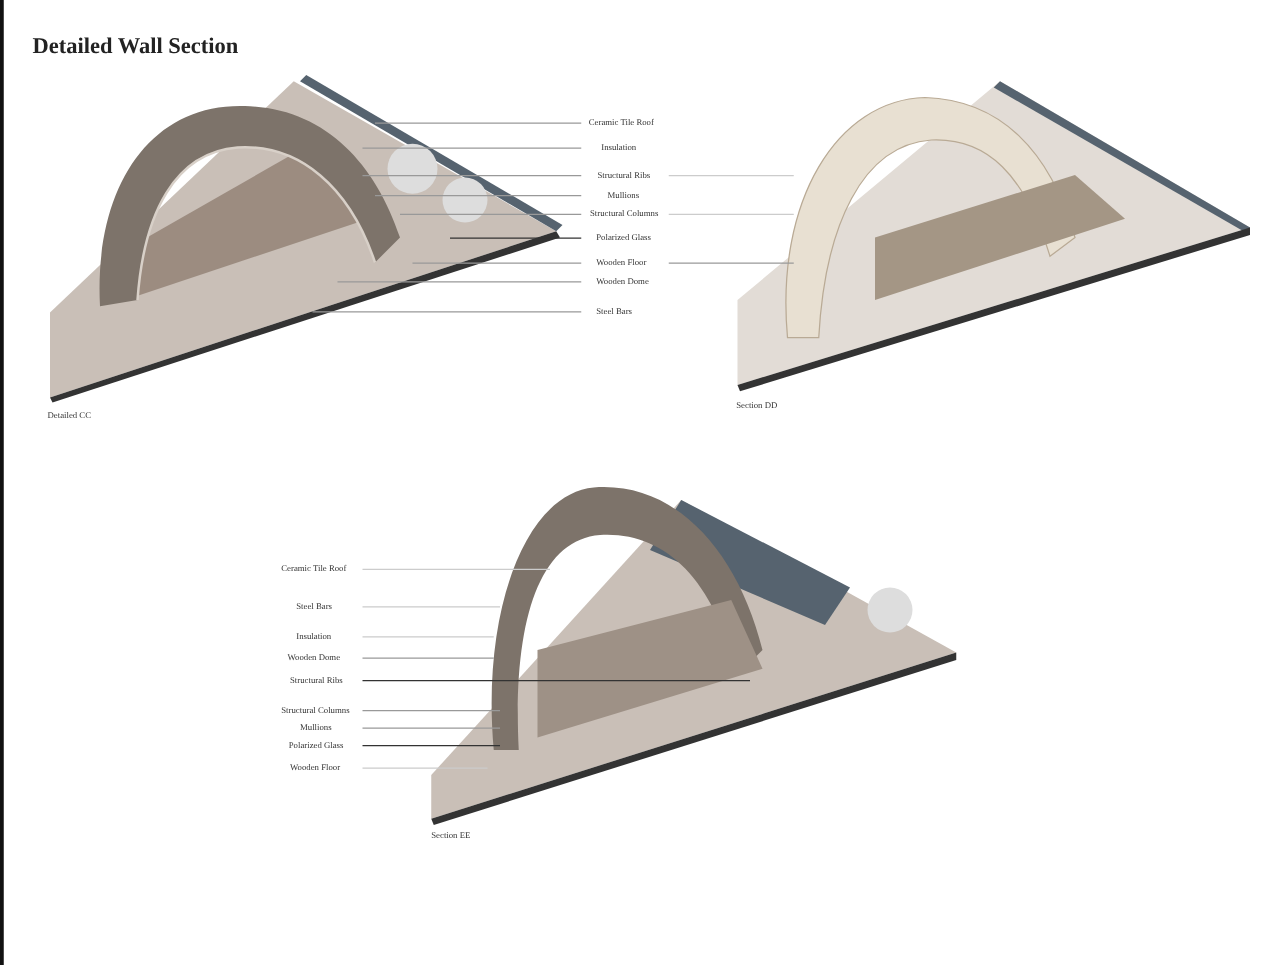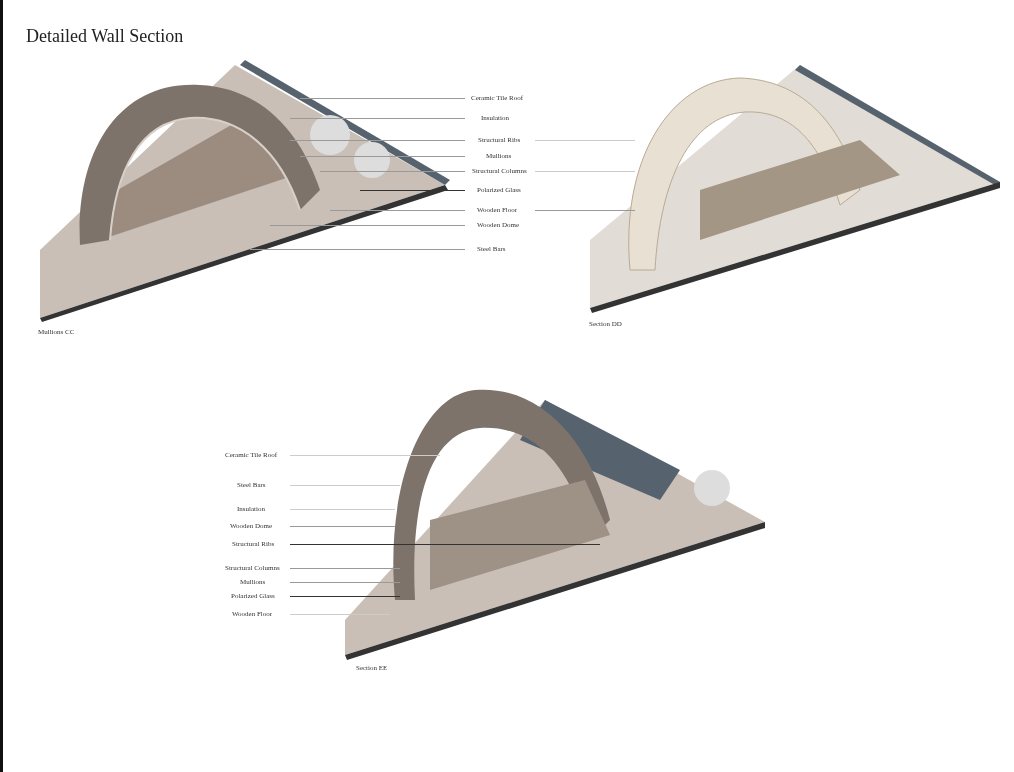--- a/index.html
+++ b/index.html
@@ -1,18 +1,18 @@
 <!DOCTYPE html>
 <html><head>
 <meta charset="utf-8">
 <style>
   html,body{margin:0;padding:0;background:#fff;}
   body{width:1014px;height:772px;position:relative;overflow:hidden;font-family:"Liberation Serif",serif;}
   .leftbar{position:absolute;left:0;top:0;width:3px;height:772px;background:#111;}
-  .title{position:absolute;left:26px;top:26px;font-size:18px;font-weight:normal;color:#222;}
+  .title{position:absolute;left:26px;top:26px;font-size:18px;font-weight:bold;color:#222;}
   .lbl{position:absolute;font-size:7px;color:#333;white-space:nowrap;}
   .ln{position:absolute;height:1px;background:#999;}
   .ln.dark{background:#333;}
   .cap{position:absolute;font-size:7px;color:#333;}
   svg{position:absolute;left:0;top:0;}
 </style>
 </head>
 <body>
 
 <div class="leftbar"></div>
@@ -63,21 +63,21 @@
 <div class="lbl" style="left:477px;top:186px">Polarized Glass</div>
 <div class="ln" style="left:330px;top:210px;width:135px"></div>
 <div class="lbl" style="left:477px;top:206px">Wooden Floor</div>
 <div class="ln" style="left:270px;top:225px;width:195px"></div>
 <div class="lbl" style="left:477px;top:221px">Wooden Dome</div>
 <div class="ln" style="left:250px;top:249px;width:215px"></div>
 <div class="lbl" style="left:477px;top:245px">Steel Bars</div>
 <div class="ln" style="left:535px;top:140px;width:100px;background:#ccc"></div>
 <div class="ln" style="left:535px;top:171px;width:100px;background:#ccc"></div>
 <div class="ln" style="left:535px;top:210px;width:100px"></div>
-<div class="cap" style="left:38px;top:328px">Mullions CC</div>
+<div class="cap" style="left:38px;top:328px">Detailed CC</div>
 
 <div class="cap" style="left:589px;top:320px">Section DD</div>
 
 <div class="lbl" style="left:225px;top:451px">Ceramic Tile Roof</div>
 <div class="ln" style="left:290px;top:455px;width:150px;background:#ccc"></div>
 <div class="lbl" style="left:237px;top:481px">Steel Bars</div>
 <div class="ln" style="left:290px;top:485px;width:110px;background:#ccc"></div>
 <div class="lbl" style="left:237px;top:505px">Insulation</div>
 <div class="ln" style="left:290px;top:509px;width:105px;background:#ccc"></div>
 <div class="lbl" style="left:230px;top:522px">Wooden Dome</div>
@@ -85,13 +85,13 @@
 <div class="lbl" style="left:232px;top:540px">Structural Ribs</div>
 <div class="ln dark" style="left:290px;top:544px;width:310px"></div>
 <div class="lbl" style="left:225px;top:564px">Structural Columns</div>
 <div class="ln" style="left:290px;top:568px;width:110px"></div>
 <div class="lbl" style="left:240px;top:578px">Mullions</div>
 <div class="ln" style="left:290px;top:582px;width:110px"></div>
 <div class="lbl" style="left:231px;top:592px">Polarized Glass</div>
 <div class="ln dark" style="left:290px;top:596px;width:110px"></div>
 <div class="lbl" style="left:232px;top:610px">Wooden Floor</div>
 <div class="ln" style="left:290px;top:614px;width:100px;background:#ccc"></div>
-<div class="cap" style="left:356px;top:664px">Section EE</div>
+<div class="cap" style="left:345px;top:664px">Section EE</div>
 
 </body></html>

